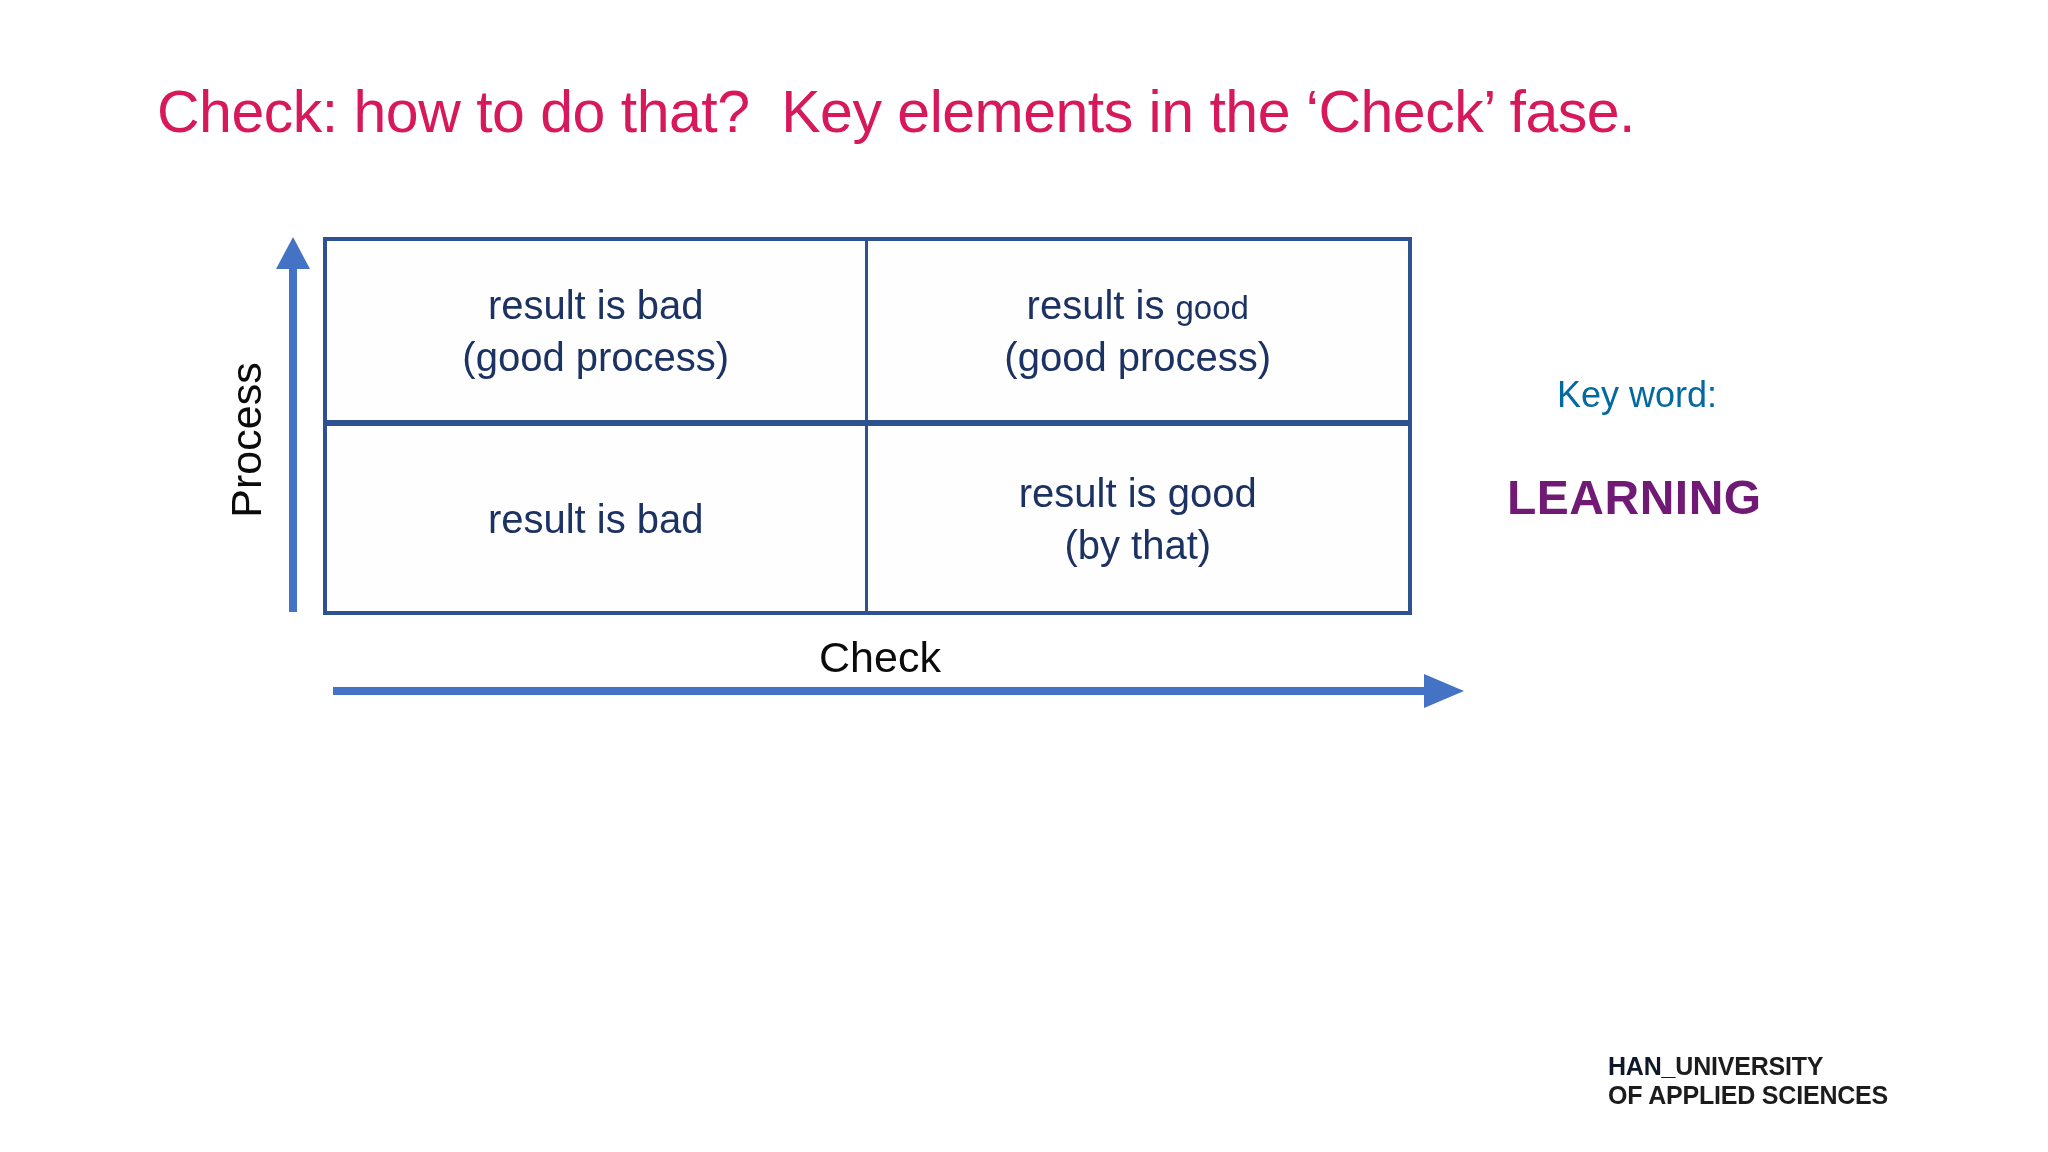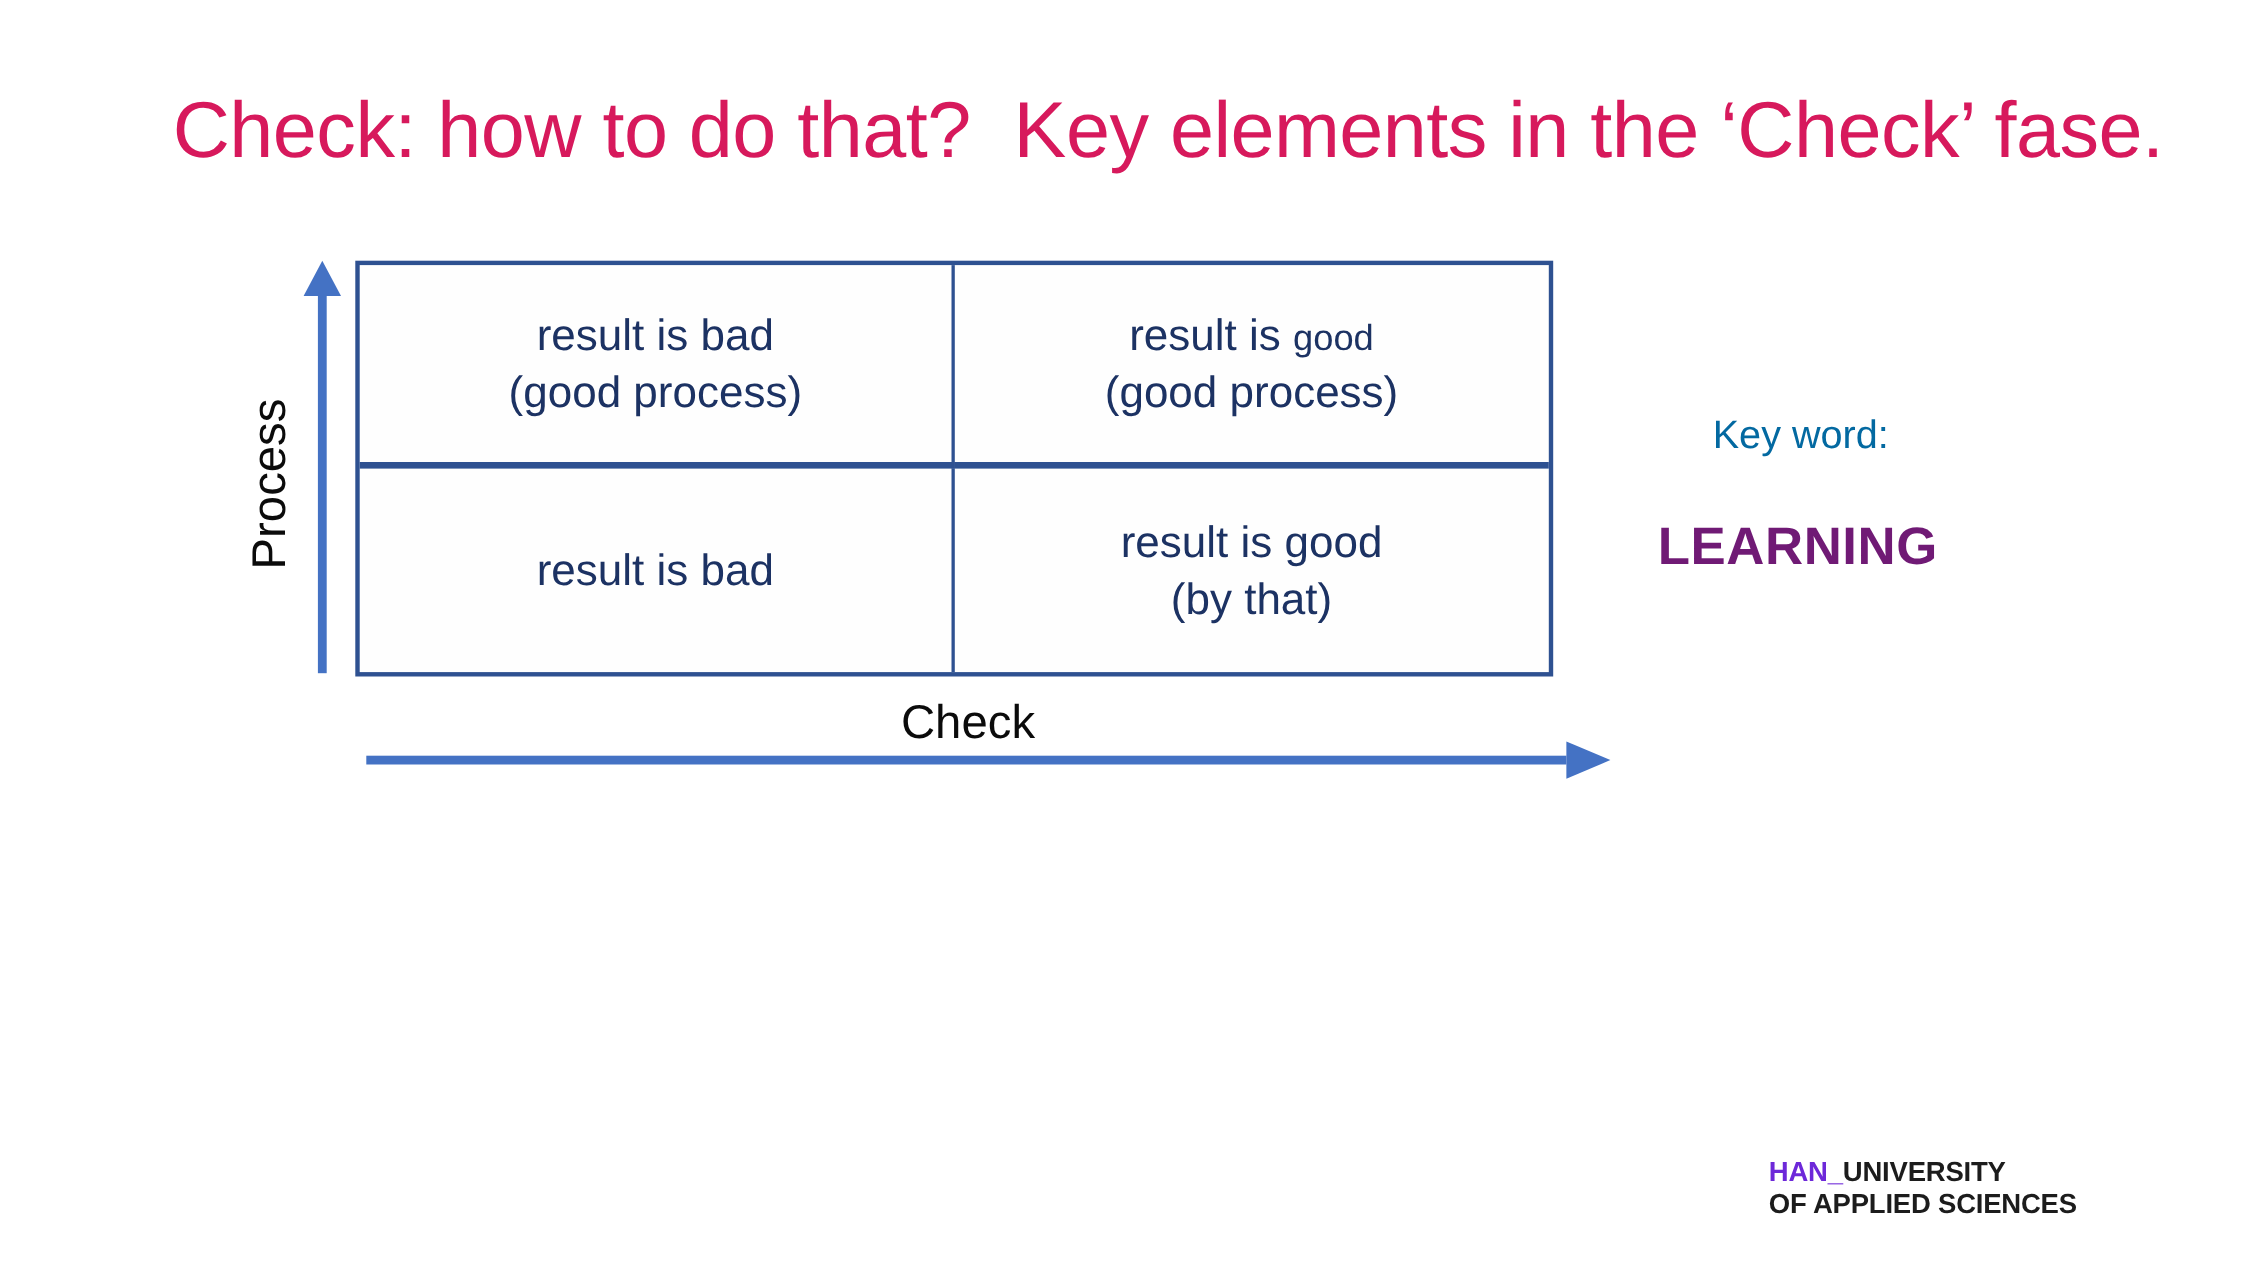--- a/index.html
+++ b/index.html
@@ -14,21 +14,21 @@
   .slide {
     position: relative;
     width: 2048px;
     height: 1152px;
     background: #ffffff;
   }
   .slide-title {
     position: absolute;
     left: 157px;
     top: 80px;
-    font-size: 72px;
+    font-size: 59px;
     line-height: 1.1;
     color: #d7195c;
     white-space: pre;
     letter-spacing: -0.5px;
   }
   
   .matrix {
     position: absolute;
     left: 323px;
     top: 237px;
@@ -133,21 +133,21 @@
     position: absolute;
     left: 1608px;
     top: 1052px;
     font-size: 25px;
     font-weight: bold;
     line-height: 1.14;
     color: #1c1c1c;
     letter-spacing: -0.2px;
     white-space: nowrap;
   }
-  .logo .accent { color: #6d28d9; text-align: right; }
+  .logo .accent { color: #0f172a; text-align: right; }
 </style>
 </head>
 <body>
 
 <div class="slide">
 
   <div class="slide-title">Check: how to do that?  Key elements in the ‘Check’ fase.</div>
 
   <div class="matrix">
     <div class="cell tl">

